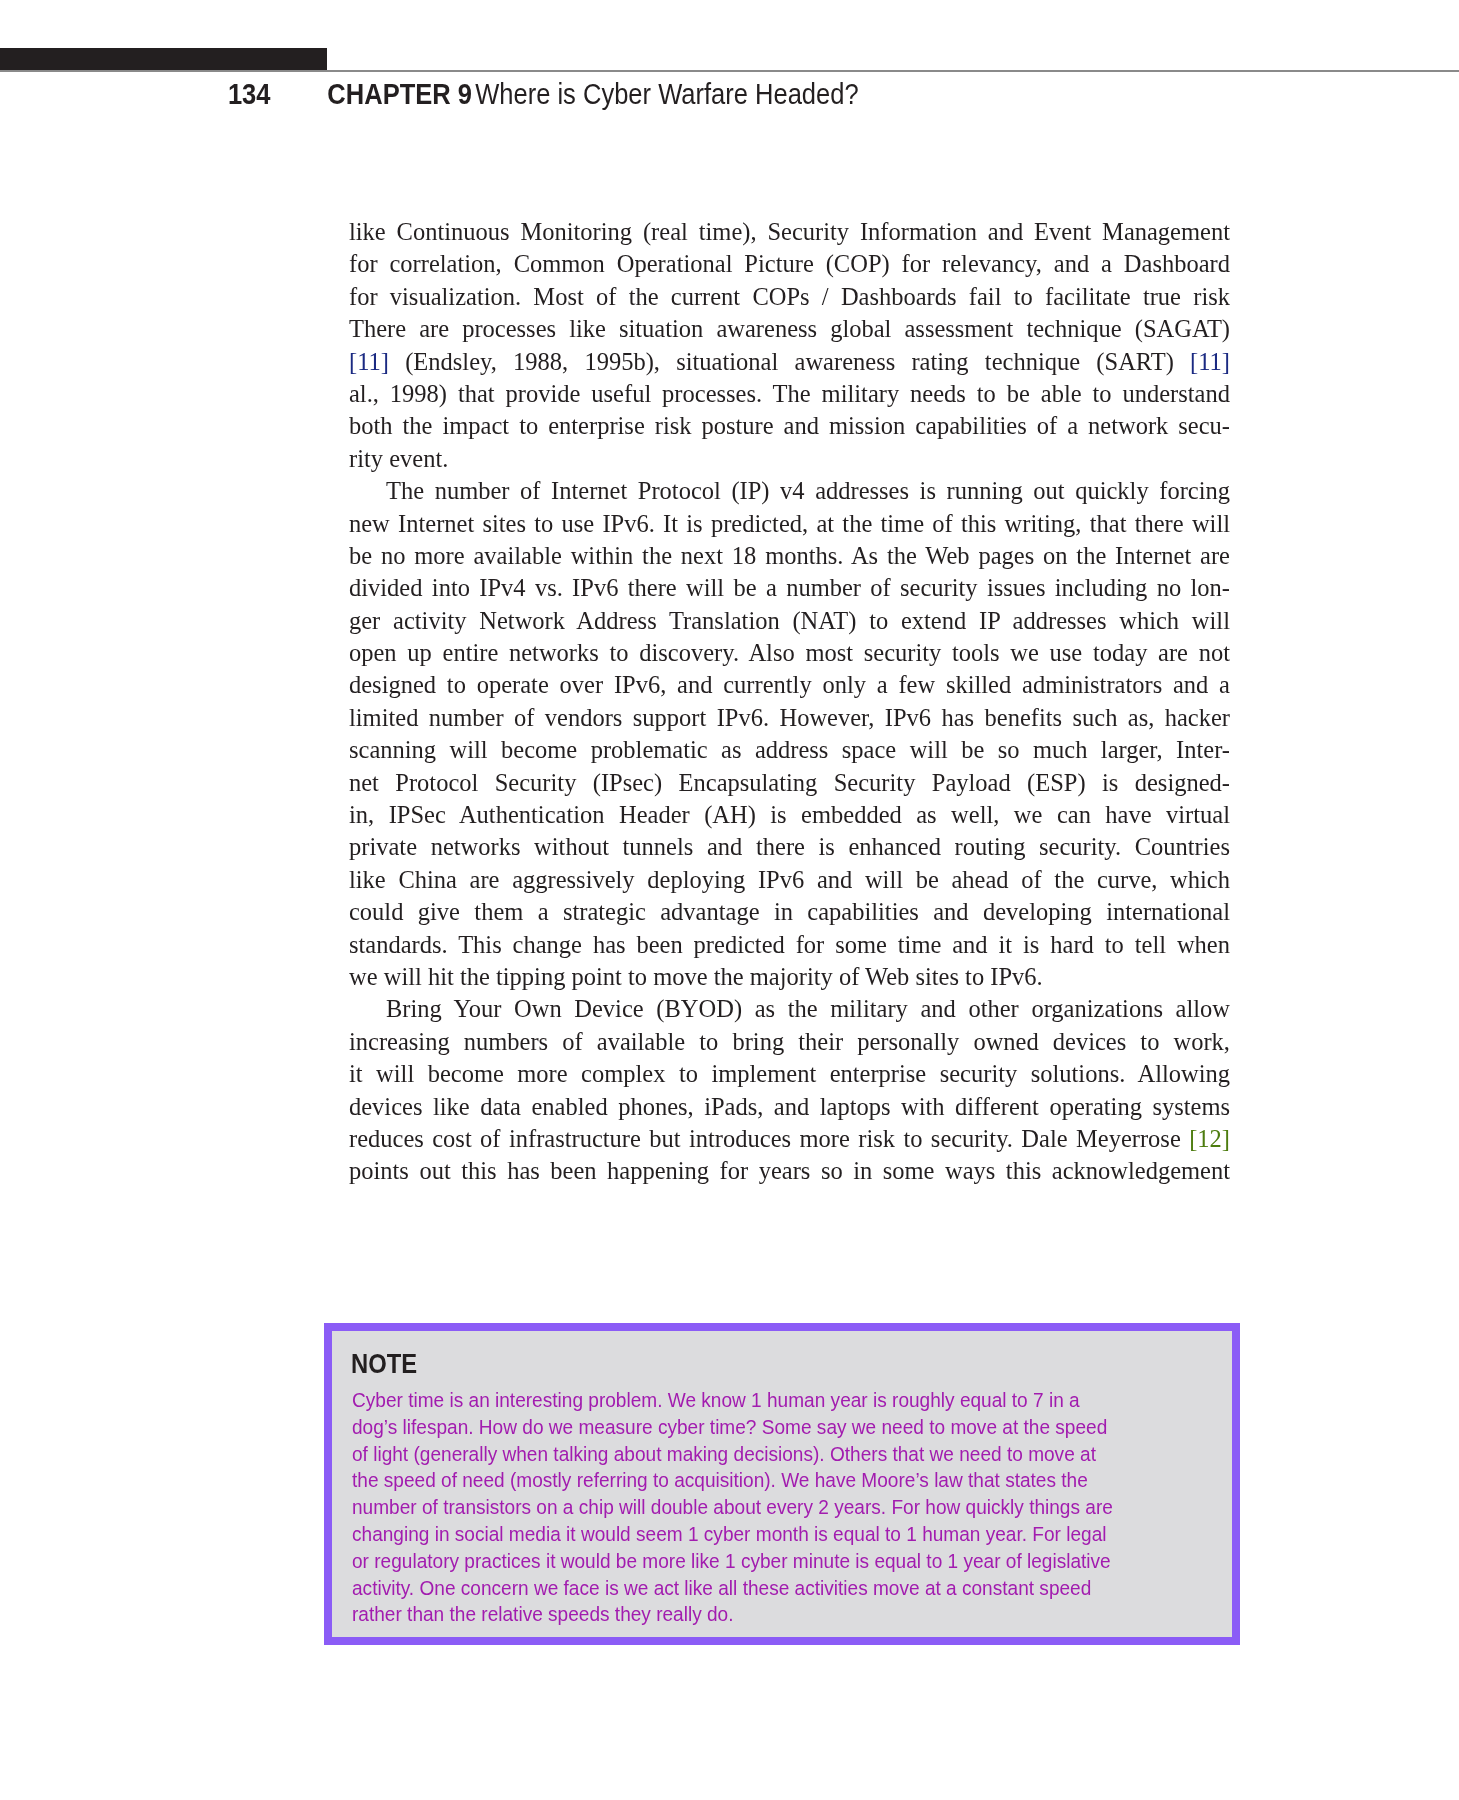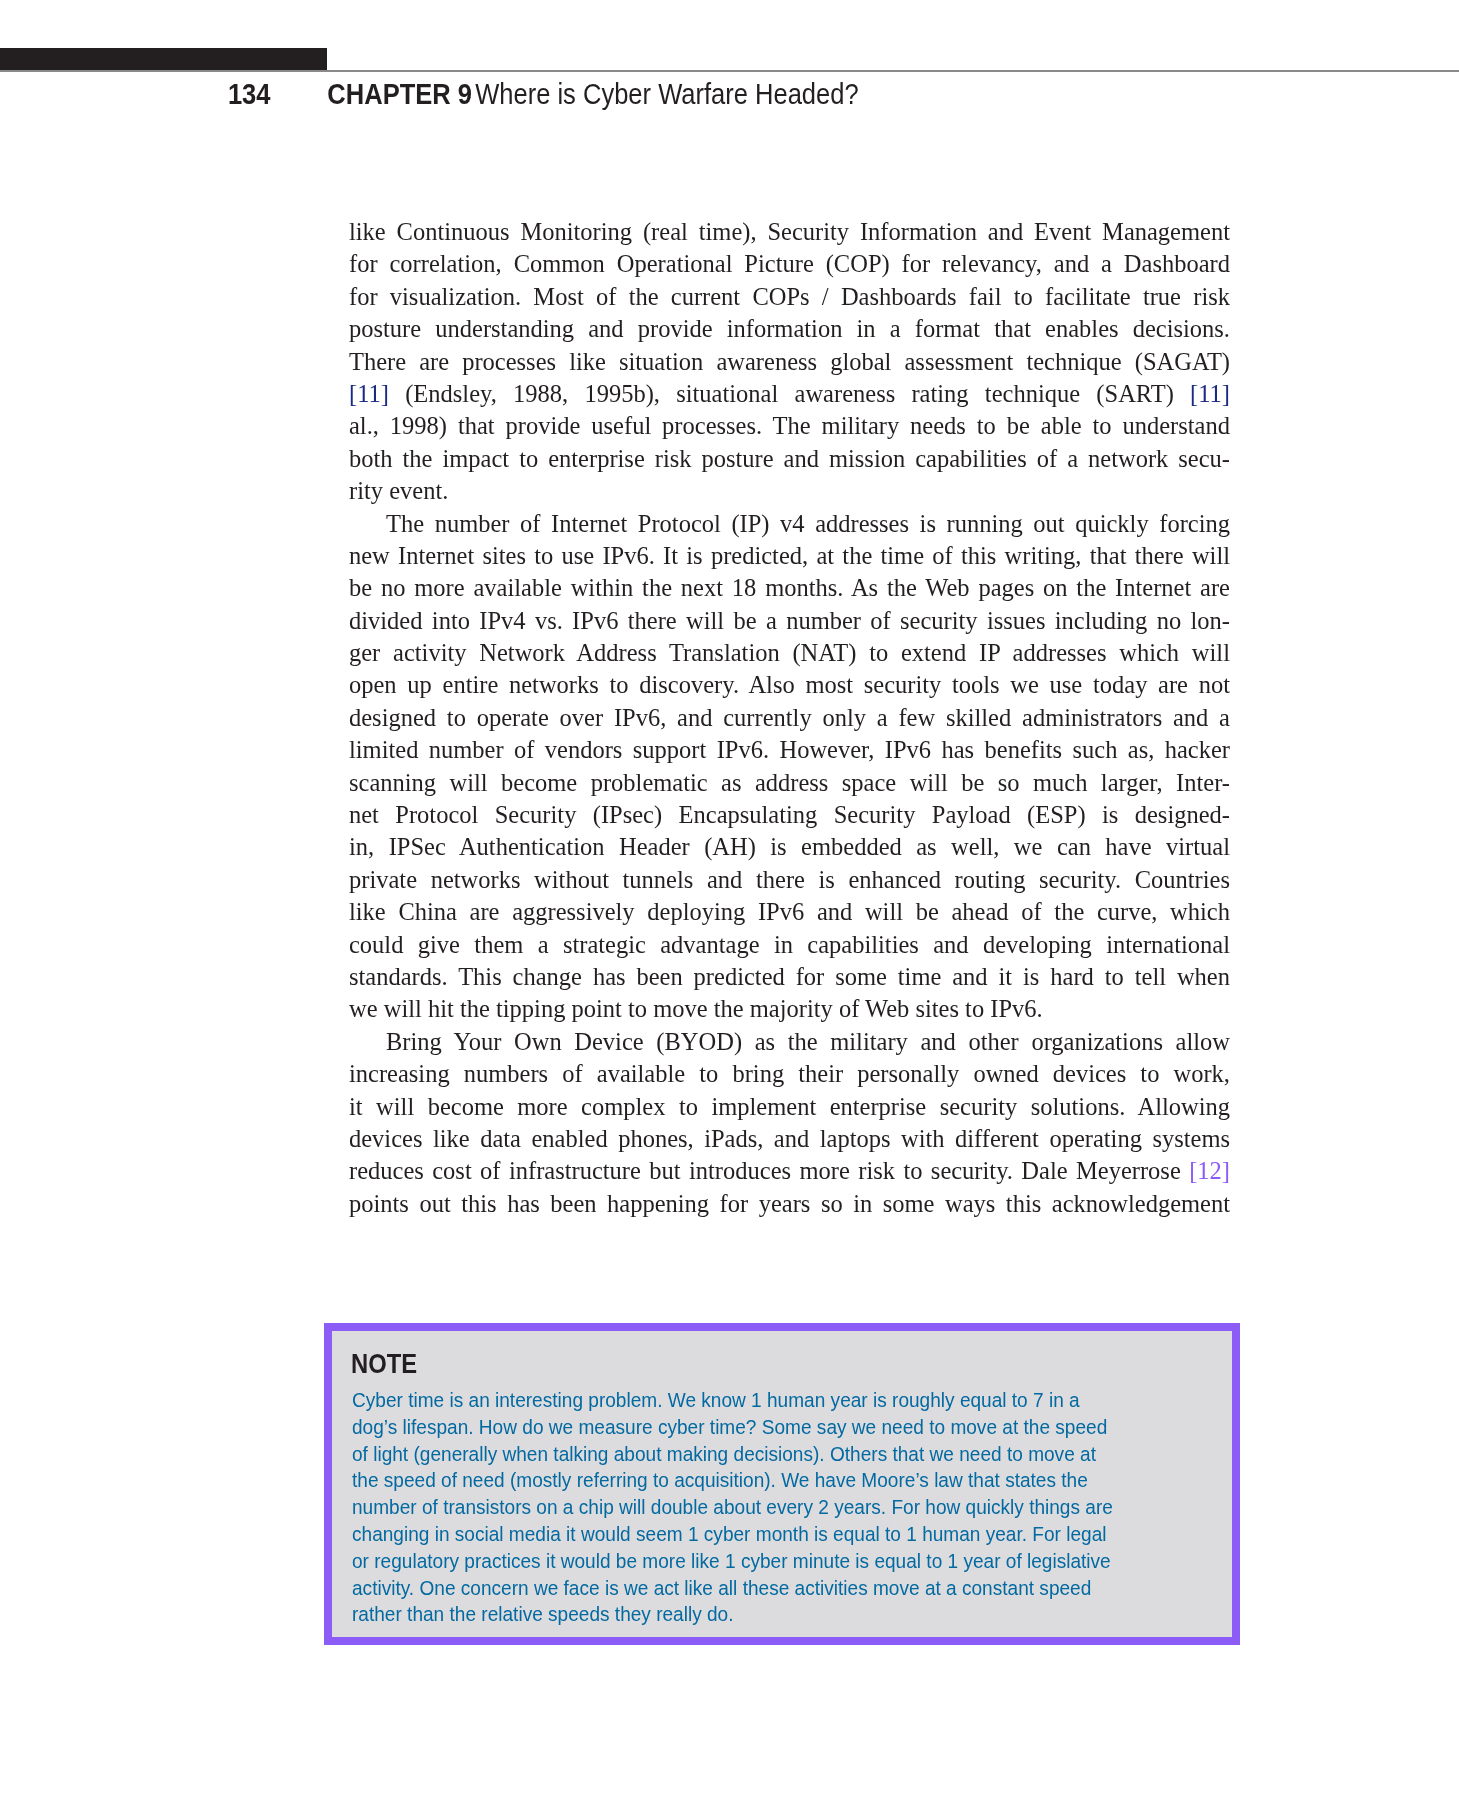--- a/index.html
+++ b/index.html
@@ -32,21 +32,21 @@
     position: absolute; left: 324px; top: 1323px; width: 900px; height: 306px;
     background: #dcdcde; border: 8px solid #8b5cf6; box-sizing: content-box;
   }
   .note-title {
     position: absolute; left: 19px; top: 17px;
     font-family: "Liberation Sans", "DejaVu Sans", sans-serif; font-weight: bold; font-size: 28px;
     transform: scaleX(0.85); transform-origin: 0 0; color: #231f20;
   }
   .note-body {
     position: absolute; left: 20px; top: 56px; width: 860px;
-    font-family: "Liberation Sans", "DejaVu Sans", sans-serif; font-size: 20.5px; line-height: 26.8px; color: #0369a1;
+    font-family: "Liberation Sans", "DejaVu Sans", sans-serif; font-size: 20.5px; line-height: 26.8px; color: #a21caf;
   }
   .nline { display: block; white-space: nowrap; transform: scaleX(0.93); transform-origin: 0 0; height: 26.8px; }
 </style>
 </head>
 <body>
 
 <div class="top-bar"></div>
 <div class="top-rule"></div>
 
 <div class="running-head">
@@ -54,21 +54,20 @@
   <span class="chap-label">CHAPTER 9</span>
   <span class="chap-title">Where is Cyber Warfare Headed?</span>
 </div>
 
 <div class="body-text">
 
   <div>
     <span class="line">like Continuous Monitoring (real time), Security Information and Event Management</span>
     <span class="line">for correlation, Common Operational Picture (COP) for relevancy, and a Dashboard</span>
     <span class="line">for visualization. Most of the current COPs / Dashboards fail to facilitate true risk</span>
-    <span class="line">posture understanding and provide information in a format that enables decisions.</span>
     <span class="line">There are processes like situation awareness global assessment technique (SAGAT)</span>
     <span class="line"><span class="cite" style="color: rgb(27, 42, 130);">[11]</span><span> (Endsley, 1988, 1995b), situational awareness rating technique (SART) </span><span class="cite" style="color: rgb(27, 42, 130);">[11]</span></span>
     <span class="line">al., 1998) that provide useful processes. The military needs to be able to understand</span>
     <span class="line">both the impact to enterprise risk posture and mission capabilities of a network secu-</span>
     <span class="line last">rity event.</span>
   </div>
 
   <div>
     <span class="line indent">The number of Internet Protocol (IP) v4 addresses is running out quickly forcing</span>
     <span class="line">new Internet sites to use IPv6. It is predicted, at the time of this writing, that there will</span>
@@ -86,21 +85,21 @@
     <span class="line">could give them a strategic advantage in capabilities and developing international</span>
     <span class="line">standards. This change has been predicted for some time and it is hard to tell when</span>
     <span class="line last">we will hit the tipping point to move the majority of Web sites to IPv6.</span>
   </div>
 
   <div>
     <span class="line indent">Bring Your Own Device (BYOD) as the military and other organizations allow</span>
     <span class="line">increasing numbers of available to bring their personally owned devices to work,</span>
     <span class="line">it will become more complex to implement enterprise security solutions. Allowing</span>
     <span class="line">devices like data enabled phones, iPads, and laptops with different operating systems</span>
-    <span class="line"><span>reduces cost of infrastructure but introduces more risk to security. Dale Meyerrose </span><span class="cite" style="color: #8b5cf6;">[12]</span></span>
+    <span class="line"><span>reduces cost of infrastructure but introduces more risk to security. Dale Meyerrose </span><span class="cite" style="color: #4d7c0f;">[12]</span></span>
     <span class="line">points out this has been happening for years so in some ways this acknowledgement</span>
   </div>
 </div>
 
 <div class="note-box">
   <div class="note-title">NOTE</div>
   <div class="note-body">
     <span class="nline">Cyber time is an interesting problem. We know 1 human year is roughly equal to 7 in a</span>
     <span class="nline">dog’s lifespan. How do we measure cyber time? Some say we need to move at the speed</span>
     <span class="nline">of light (generally when talking about making decisions). Others that we need to move at</span>

